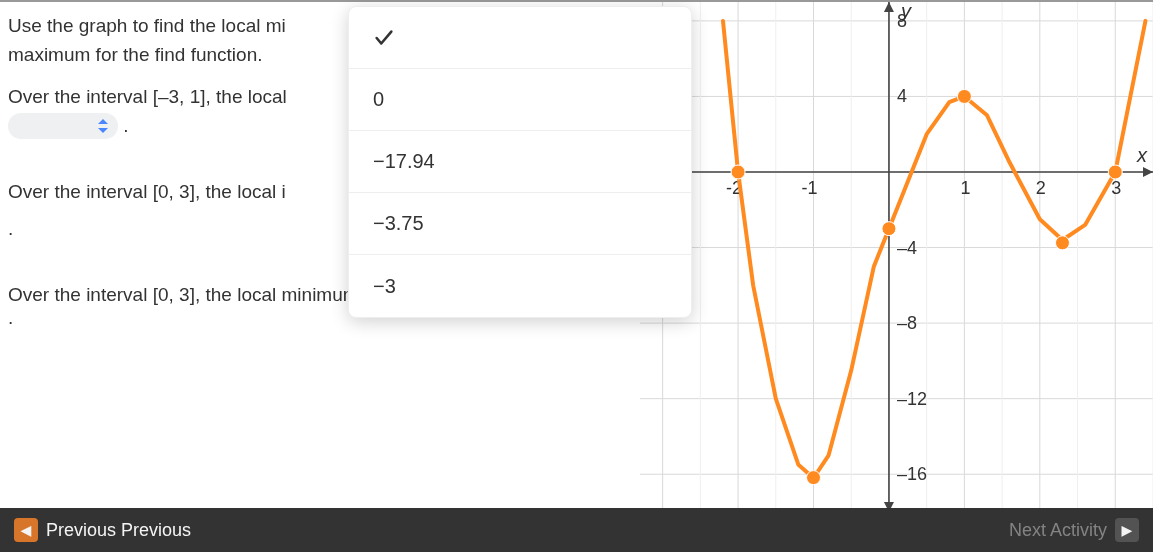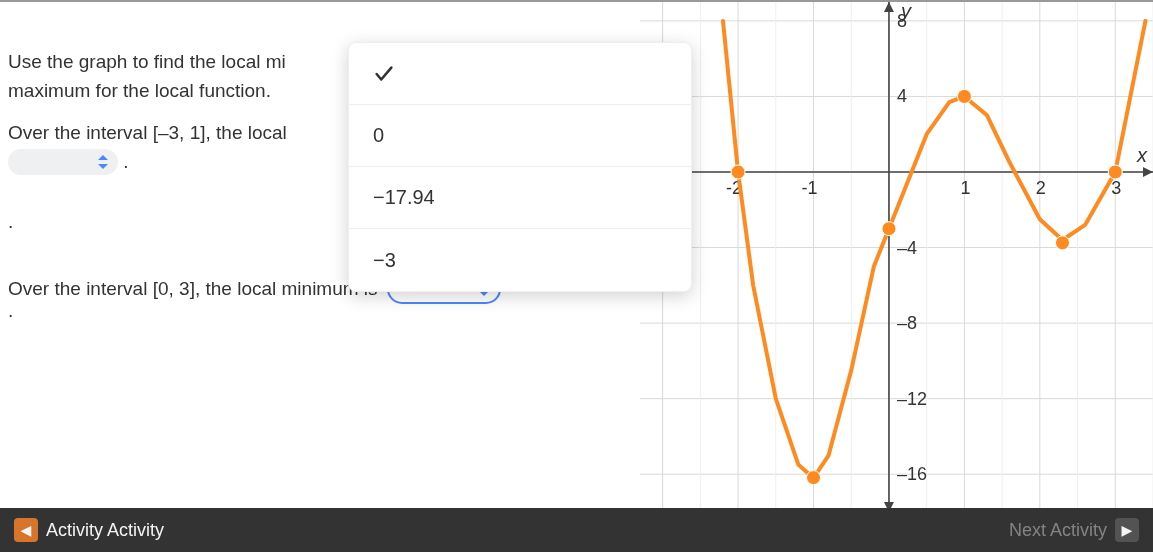--- a/index.html
+++ b/index.html
@@ -16,21 +16,20 @@
   .container {
     display: flex;
     width: 100%;
     height: 510px;
     border-top: 2px solid #999;
   }
   .left-pane {
     flex: 0 0 640px;
     padding: 10px 8px;
     position: relative;
-    margin-top: 36px;
   }
   .right-pane {
     flex: 1;
     position: relative;
     overflow: hidden;
   }
   .q-text { line-height: 1.5; }
   .para { margin-bottom: 14px; }
   .dropdown-pill {
     display: inline-block;
@@ -127,31 +126,32 @@
 
   .period-dot { color:#333; font-size:19px; margin-top:-6px; margin-bottom:14px; }
 </style>
 </head>
 <body>
 
 <div class="container">
   <div class="left-pane">
     <div class="q-text">
       <div>Use the graph to find the local mi</div>
-      <div class="para">maximum for the local function.</div>
+      <div class="para">maximum for the find function.</div>
 
       <div>Over the interval [–3, 1], the local</div>
       <div class="para">
         <span class="dropdown-pill">
           <span class="updown"></span>
         </span>
         <span>.</span>
       </div>
 
       <div style="height:24px"></div>
+      <div class="para">Over the interval [0, 3], the local i</div>
       <div class="period-dot">.</div>
 
       <div style="height:24px"></div>
       <div>
         <span>Over the interval [0, 3], the local minimum is</span>
         <span class="dropdown-pill active" style="margin-left:6px;">
           <span class="updown"></span>
         </span>
       </div>
       <div class="period-dot">.</div>
@@ -161,20 +161,23 @@
       <div class="opt check">
         <svg class="chk" viewBox="0 0 24 24">
             <path d="M4 12 L9 18 L20 5" stroke="#333" stroke-width="2.8" fill="none" stroke-linecap="round" stroke-linejoin="round"></path>
           </svg>
       </div>
       <div class="opt">
           <span>0</span>
         </div>
       <div class="opt">
           <span>−17.94</span>
+        </div>
+      <div class="opt">
+          <span>−3.75</span>
         </div>
       <div class="opt">
           <span>−3</span>
         </div>
     </div>
   </div>
 
   <div class="right-pane">
     <svg class="graph-svg" width="513" height="510" viewBox="0 0 513 510">
         <line x1="22.632352941176457" y1="0" x2="22.632352941176457" y2="510" stroke="#d9d9d9" stroke-width="1"></line>
@@ -226,21 +229,21 @@
         <circle cx="475.2794117647059" cy="170" r="7" fill="#ff8a1f" stroke="#fff" stroke-width="1"></circle>
       </svg>
   </div>
 </div>
 
 <div class="footer">
   <div class="nav-btn">
     <span class="nav-arrow">
         <span>◀</span>
       </span>
-    <span>Activity Activity</span>
+    <span>Previous Previous</span>
   </div>
   <div class="nav-btn next-side">
     <span>Next Activity</span>
     <span class="nav-arrow" style="background:#555">
         <span>▶</span>
       </span>
   </div>
 </div>
 
 </body></html>

